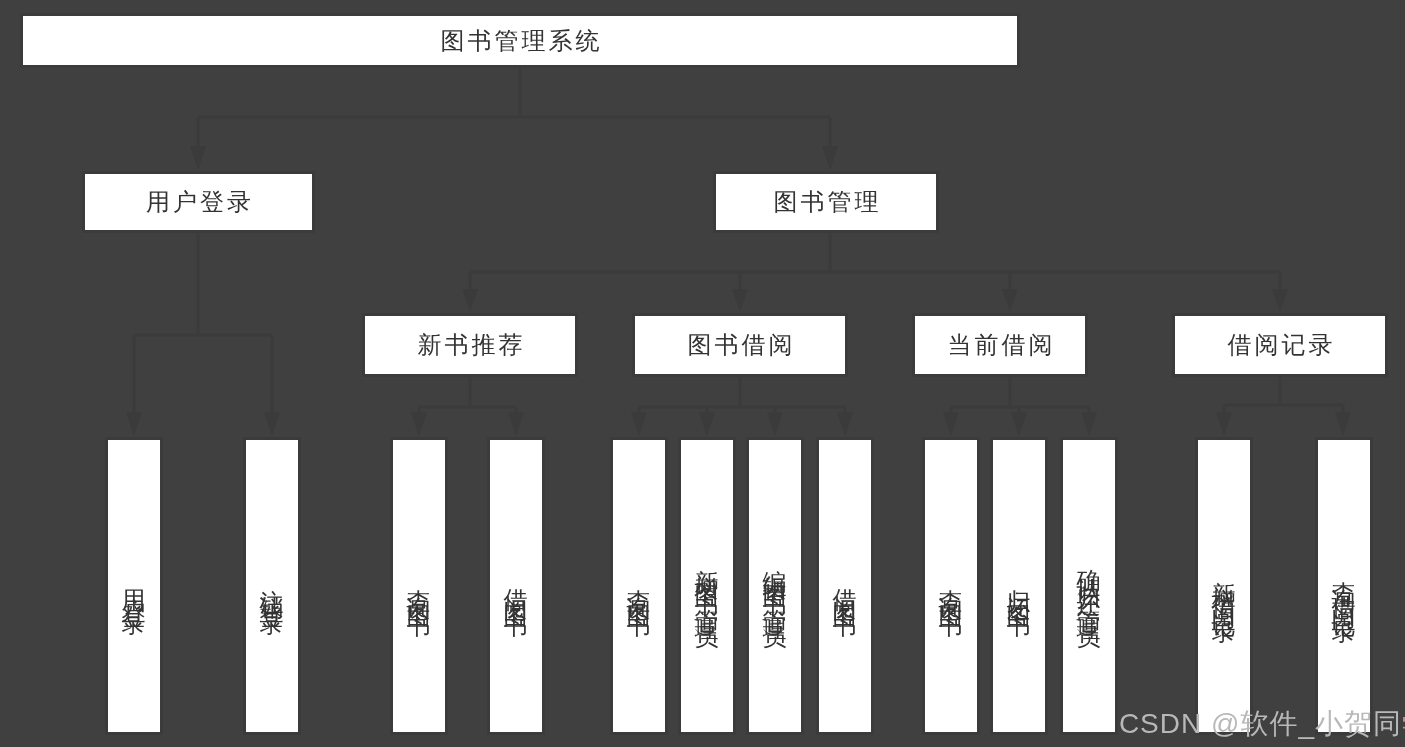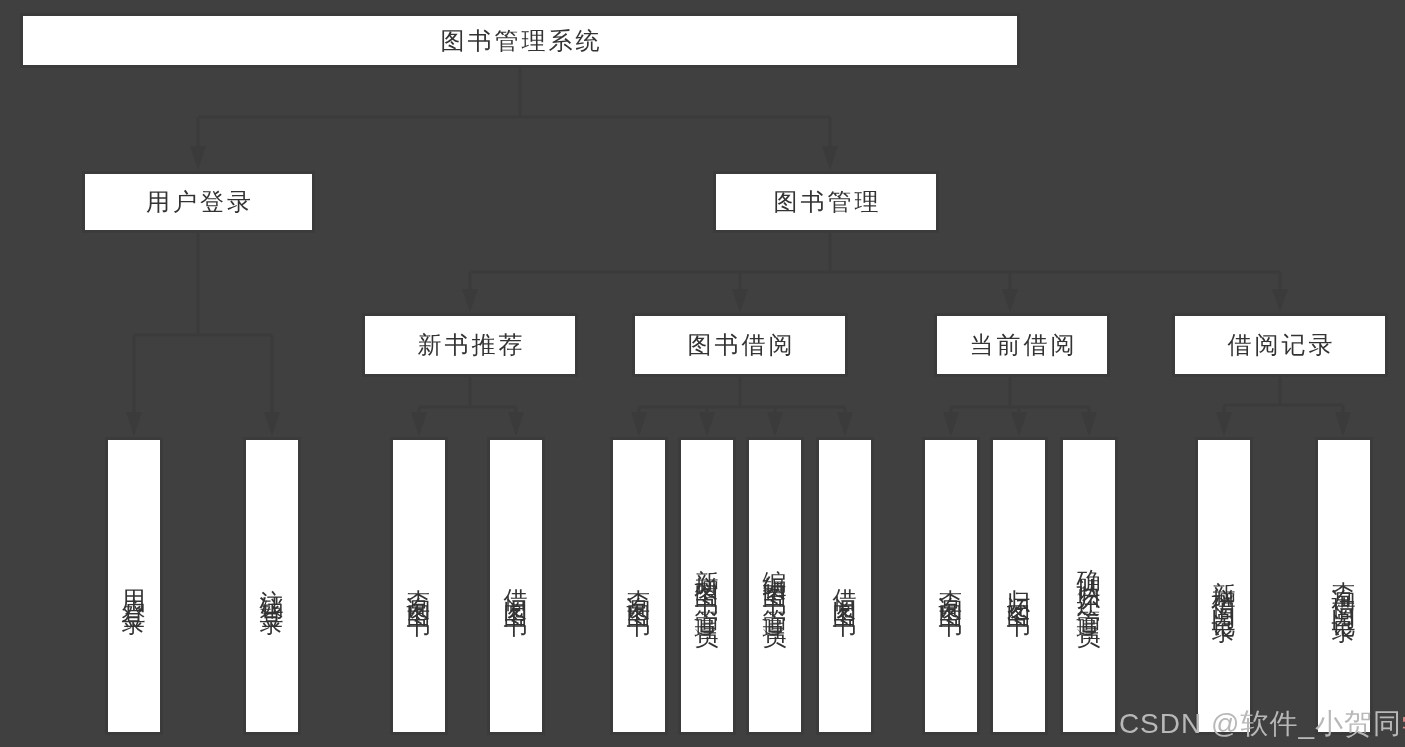--- a/index.html
+++ b/index.html
@@ -78,21 +78,21 @@
   <div class="hbox" style="left:713px;top:171px;width:226px;height:62px;">
     <span>图书管理</span>
   </div>
 
   <div class="hbox" style="left:362px;top:313px;width:216px;height:64px;">
     <span>新书推荐</span>
   </div>
   <div class="hbox" style="left:632px;top:313px;width:216px;height:64px;">
     <span>图书借阅</span>
   </div>
-  <div class="hbox" style="left:934px;top:313px;width:176px;height:64px;">
+  <div class="hbox" style="left:912px;top:313px;width:176px;height:64px;">
     <span>当前借阅</span>
   </div>
   <div class="hbox" style="left:1172px;top:313px;width:216px;height:64px;">
     <span>借阅记录</span>
   </div>
 
   <div class="vbox" style="left:105px;top:437px;width:58px;height:298px;">
     <span>用户登录</span>
   </div>
   <div class="vbox" style="left:243px;top:437px;width:58px;height:298px;">

